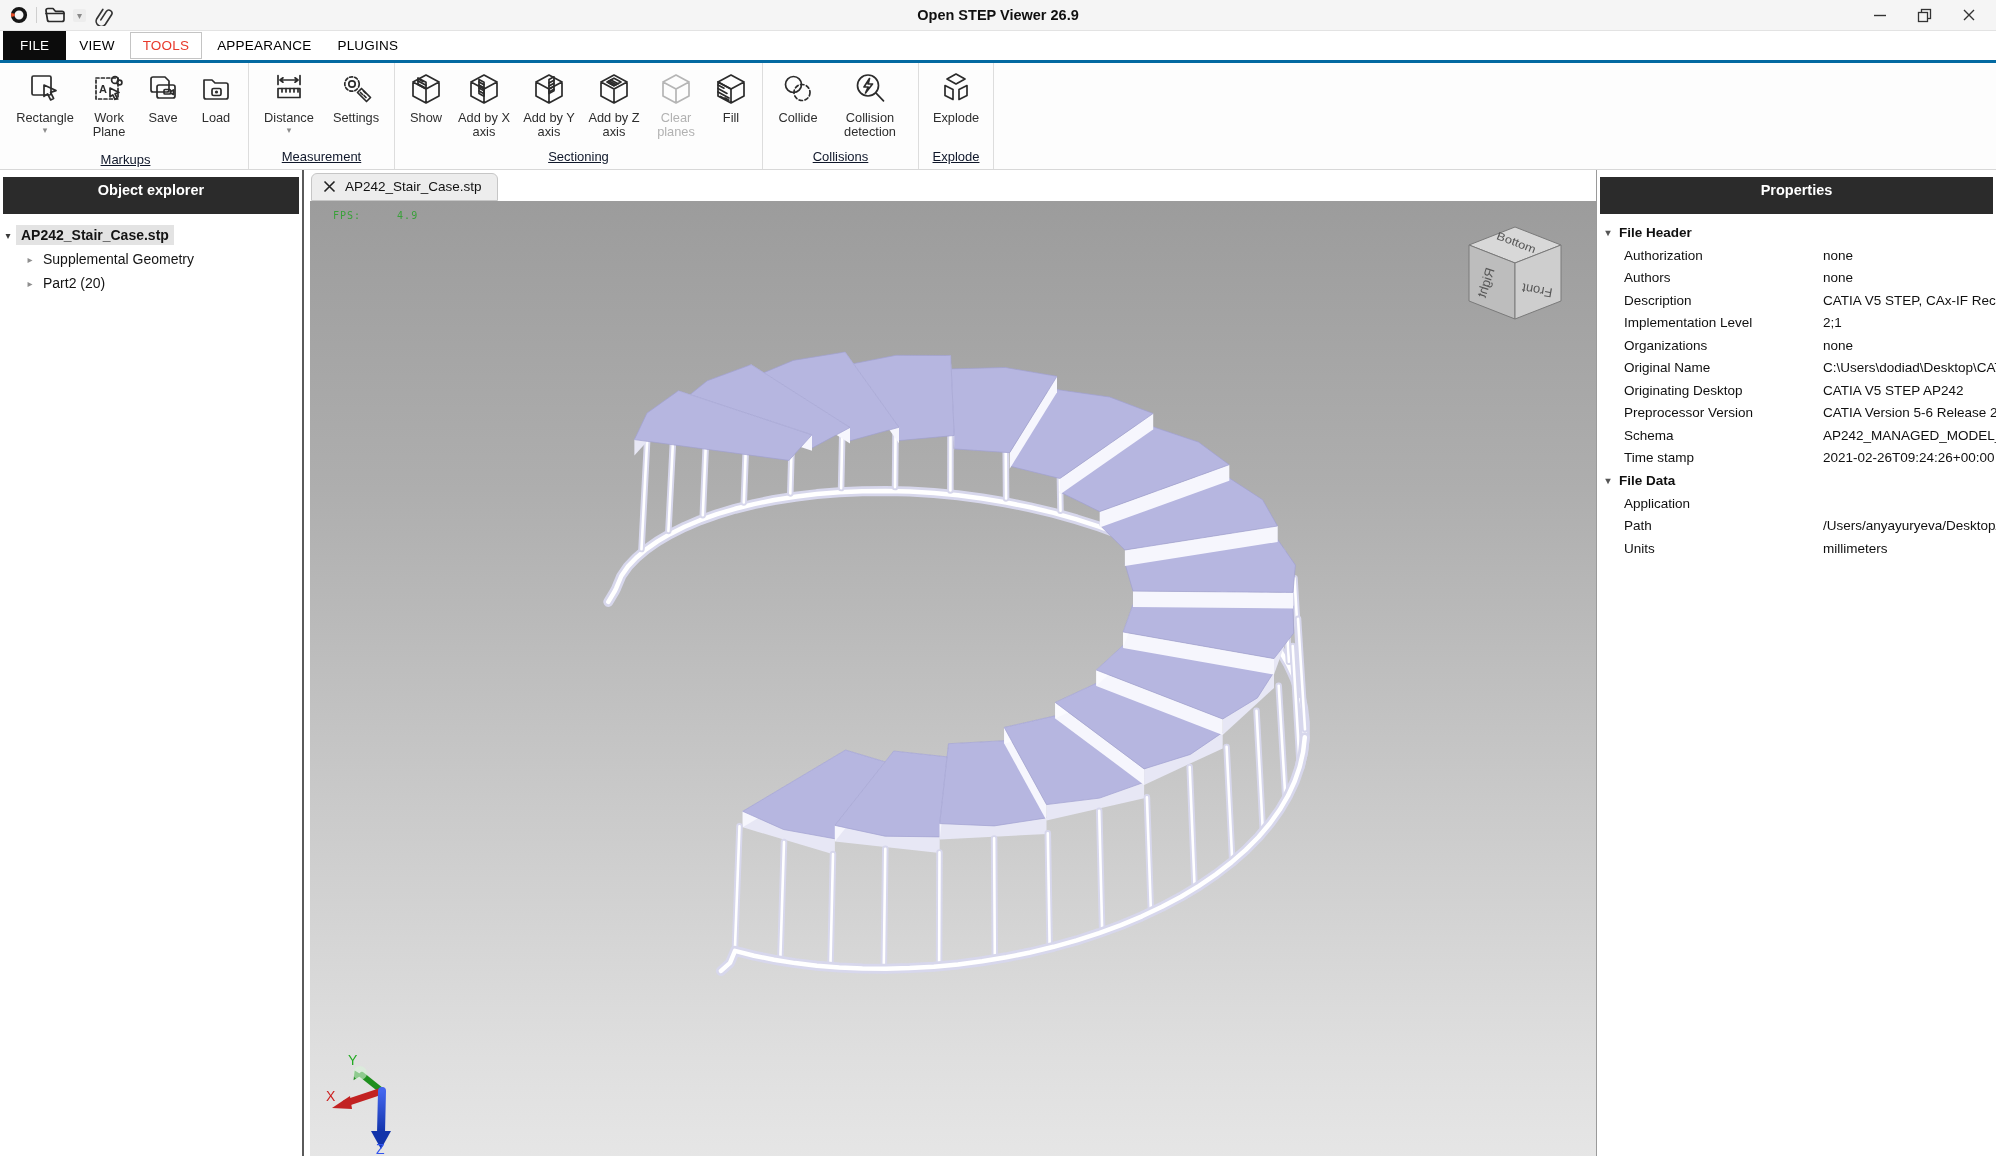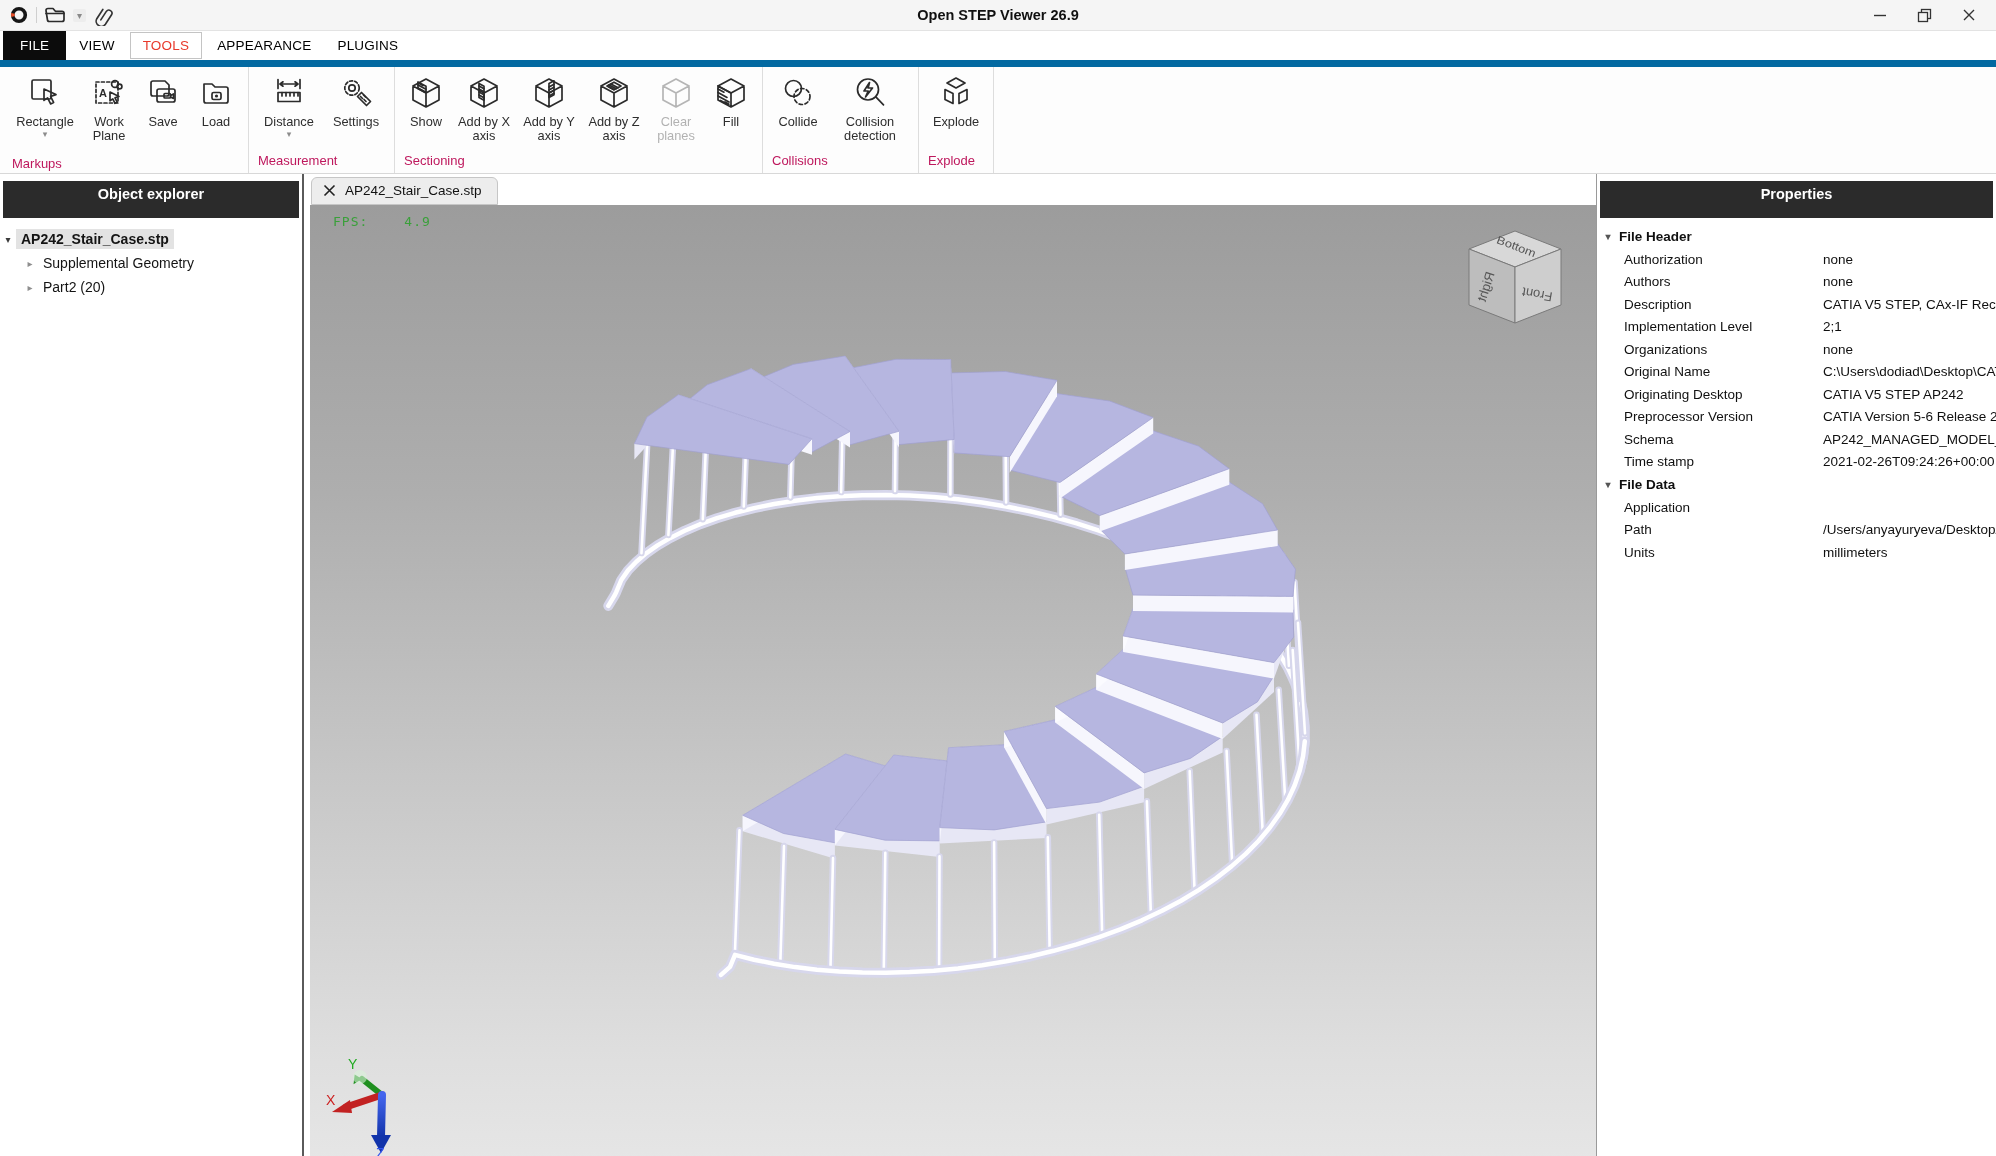--- a/index.html
+++ b/index.html
@@ -12,37 +12,37 @@
   .tb-left{display:flex;align-items:center;gap:7px;padding-left:9px;z-index:2;}
   .tb-sep{width:1px;height:16px;background:#cfcfcf;}
   .tb-btn{display:flex;align-items:center;justify-content:center;}
   .tb-caret{color:#8a8a8a;font-size:10px;background:#ededed;padding:1px 4px;border-radius:2px;}
   .tb-title{position:absolute;left:0;right:0;text-align:center;font-weight:bold;
             font-size:14.5px;color:#101010;z-index:1;}
   .tb-right{margin-left:auto;display:flex;align-items:center;gap:30px;padding-right:20px;z-index:2;}
 
   
   .menubar{height:29px;display:flex;align-items:stretch;background:#fff;
-           border-bottom:7px solid #0369a1;font-size:13.5px;}
+           border-bottom:3px solid #0369a1;font-size:13.5px;}
   .mitem{display:flex;align-items:center;padding:0 13px;color:#000000;letter-spacing:.2px;}
   .mitem.file{background:#0c0c0c;color:#fff;margin-left:3px;padding:0 17px;}
   .mitem.tools{color:var(--accent,#e8392b);border:1px solid #c4c4c4;background:#fff;
                margin:1px 2px;padding:0 12px;}
 
   
   .ribbon{height:106px;background:#fdfdfd;border-bottom:1px solid #d8d8d8;
           display:flex;align-items:stretch;padding-left:3px;}
   .rgroup{display:flex;flex-direction:column;padding:5px 9px 0;border-right:1px solid #ddd;}
   .rbtns{display:flex;gap:7px;flex:1;align-items:flex-start;}
   .rbtn{display:flex;flex-direction:column;align-items:center;cursor:default;}
   .rbtn svg{flex:none;margin-top:3px;}
   .rlabel{font-size:12.8px;color:#2e2e2e;text-align:center;line-height:1.13;margin-top:4px;}
   .rcaret{color:#8c8c8c;font-size:9px;height:11px;line-height:11px;}
   .rbtn.disabled .rlabel{color:#b2b2b2;}
-  .rglabel{font-size:13px;color:#be185d;padding:1px 0 5px;}
+  .rglabel{text-align:center;font-size:13px;color:#0f172a;padding:1px 0 5px;text-decoration:underline;}
   .ric{stroke:#2b2b2b;fill:none;stroke-width:1.7;stroke-linejoin:round;stroke-linecap:round;}
   .ric.gray{stroke:#b5b5b5;}
 
   
   .main{display:flex;height:990px;background:#fff;}
   .left-panel{width:302px;flex:none;border-right:2px solid #5a5a5a;background:#fff;
               display:flex;flex-direction:column;}
   .panel-header{background:#2b2b2b;color:#fff;font-weight:bold;font-size:14.5px;
                 text-align:center;padding:5px 0 16px;margin:7px 3px 0;}
   .tree{padding:9px 0;font-size:14px;color:#141414;}
@@ -54,21 +54,21 @@
   .indent1{padding-left:22px;}
 
   .center{flex:1;min-width:0;background:#fff;display:flex;flex-direction:column;padding-left:6px;}
   .tab-row{height:31px;display:flex;align-items:flex-end;background:#fff;}
   .vtab{display:flex;align-items:center;gap:9px;background:#ededed;border:1px solid #c6c6c6;
         border-radius:6px 6px 0 0;padding:5px 15px 6px 11px;font-size:13.5px;color:#111;margin-left:1px;}
   .viewport{flex:1;position:relative;overflow:hidden;
      background:linear-gradient(180deg,#9c9c9c 0%,#aeaeae 30%,#c9c9c9 62%,#dedede 88%,#e6e6e6 100%);}
   #stairs-svg{position:absolute;left:0;top:0;width:100%;height:100%;}
   .fps{position:absolute;left:23px;top:9px;font-family:"DejaVu Sans Mono",monospace;
-       font-size:13px;color:var(--fps,#3aa03a);display:flex;gap:36px;letter-spacing:1px;align-items:flex-end;}
+       font-size:10px;color:var(--fps,#3aa03a);display:flex;gap:36px;letter-spacing:1px;align-items:flex-end;}
   .navcube{position:absolute;right:26px;top:21px;}
   .axes{position:absolute;left:14px;bottom:5px;}
 
   .right-panel{width:399px;flex:none;border-left:1px solid #9a9a9a;background:#fff;
                display:flex;flex-direction:column;}
   .props{padding-top:7px;font-size:13.5px;color:#101010;}
   .psec{display:flex;align-items:center;height:23px;font-weight:bold;}
   .sarrow{width:22px;text-align:center;color:#555;font-size:10px;flex:none;}
   .prow{display:flex;align-items:center;height:22.5px;}
   .plabel{flex:none;width:199px;padding-left:27px;white-space:nowrap;overflow:hidden;}

